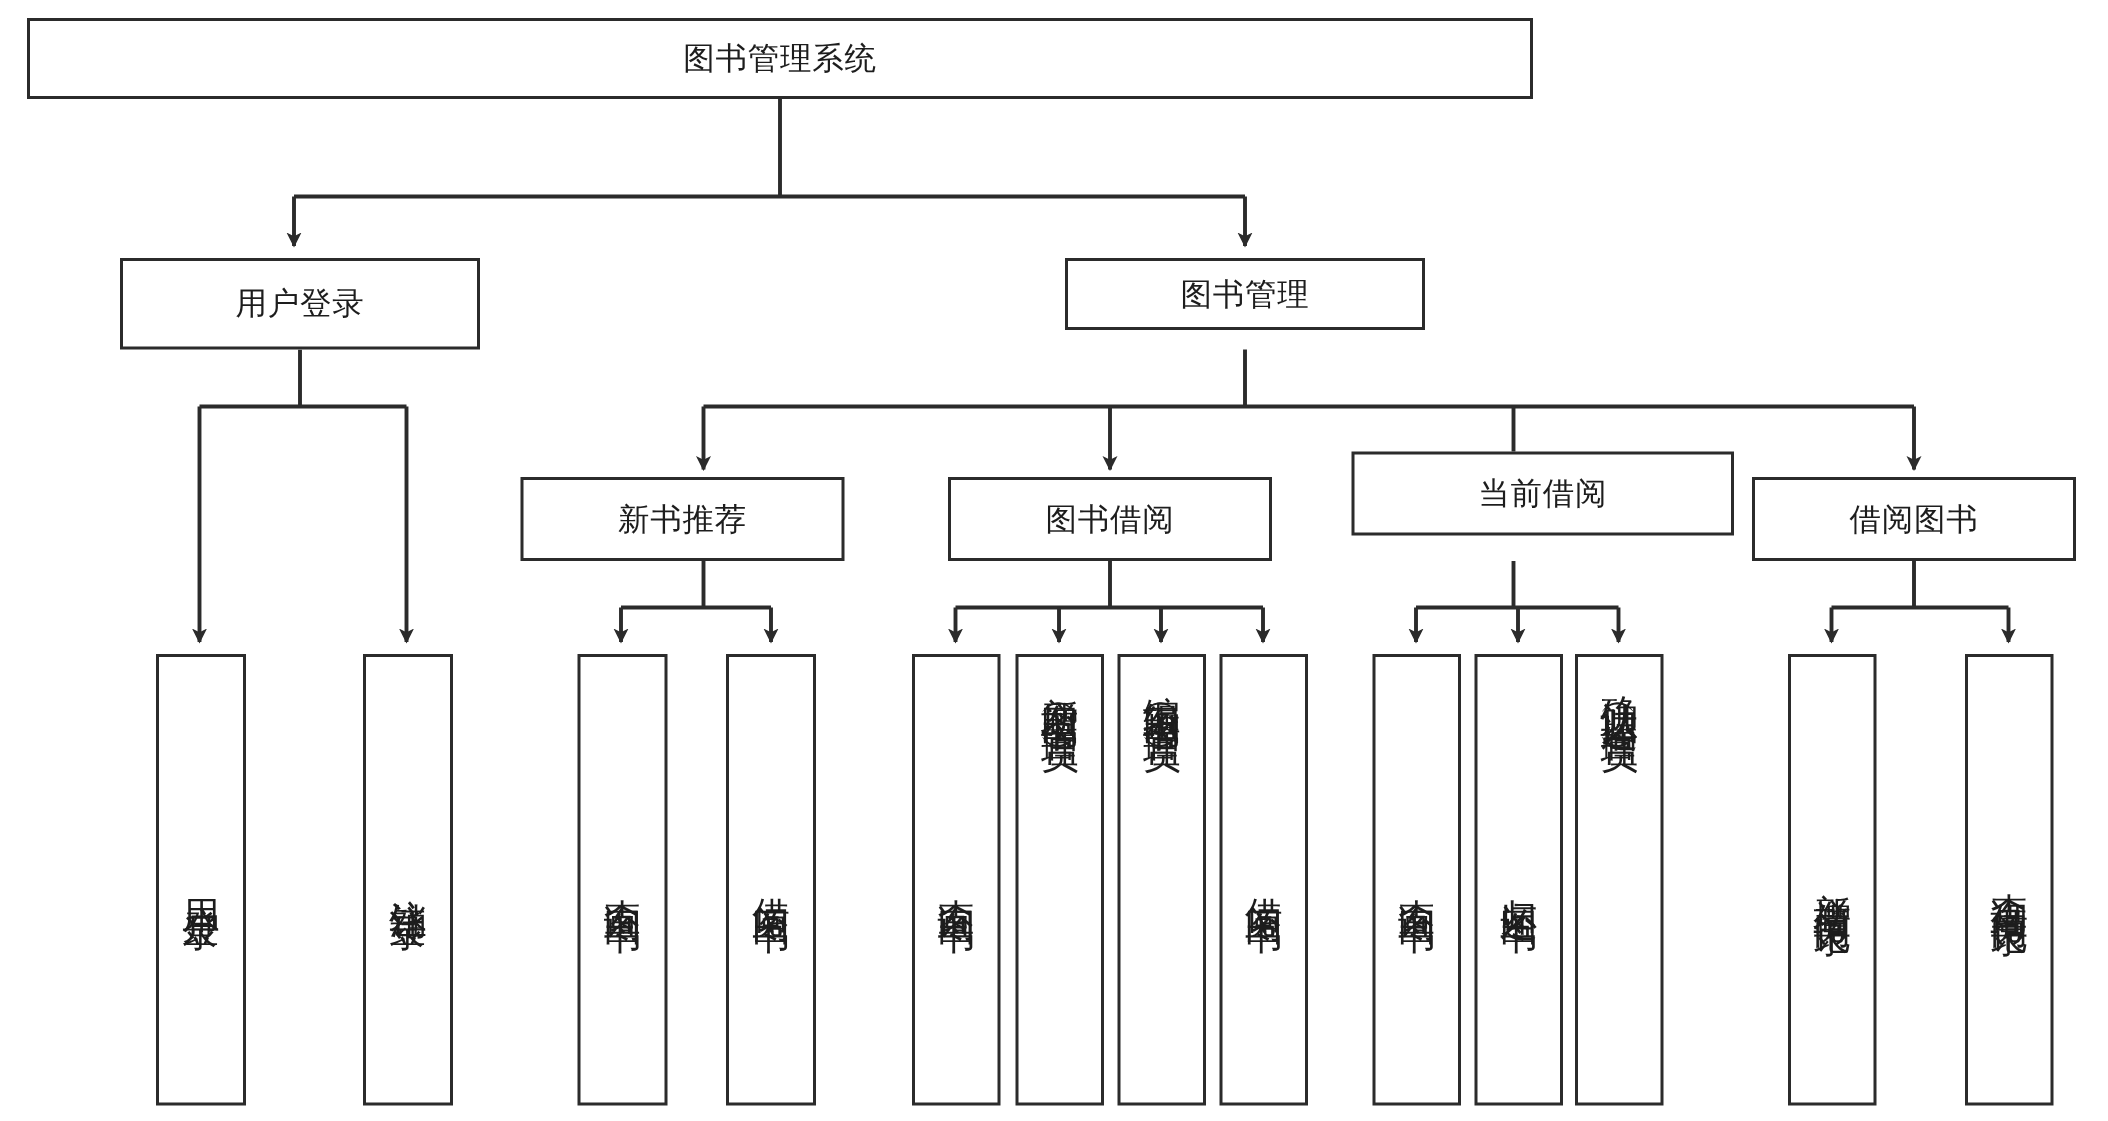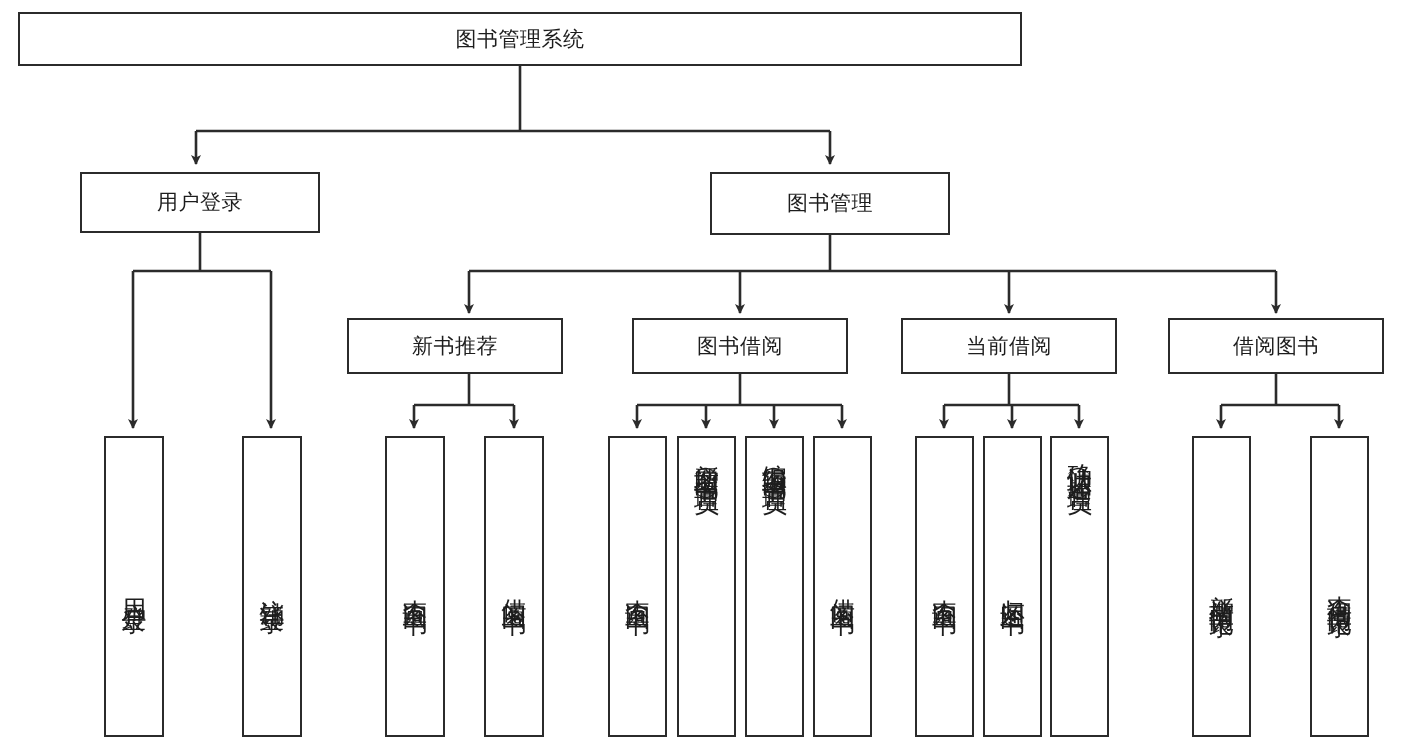--- a/index.html
+++ b/index.html
@@ -135,33 +135,33 @@
   </svg>
 
   <div class="node horiz" style="left:18px; top:12px; width:1004px; height:54px;">
     <span class="label">图书管理系统</span>
   </div>
 
   <div class="node horiz" style="left:80px; top:172px; width:240px; height:61px;">
     <span class="label">用户登录</span>
   </div>
 
-  <div class="node horiz" style="left:710px; top:172px; width:240px; height:63px;">
+  <div class="node horiz" style="left:710px; top:172px; width:240px; height:48px;">
     <span class="label">图书管理</span>
   </div>
 
   <div class="node horiz" style="left:347px; top:318px; width:216px; height:56px;">
     <span class="label">新书推荐</span>
   </div>
 
   <div class="node horiz" style="left:632px; top:318px; width:216px; height:56px;">
     <span class="label">图书借阅</span>
   </div>
 
-  <div class="node horiz" style="left:901px; top:318px; width:216px; height:56px;">
+  <div class="node horiz" style="left:901px; top:301px; width:255px; height:56px;">
     <span class="label">当前借阅</span>
   </div>
 
   <div class="node horiz" style="left:1168px; top:318px; width:216px; height:56px;">
     <span class="label">借阅图书</span>
   </div>
 
   <div class="node vert midtext" style="left:104px; top:436px; width:60px; height:301px;">
     <span class="label">用户登录</span>
   </div>

